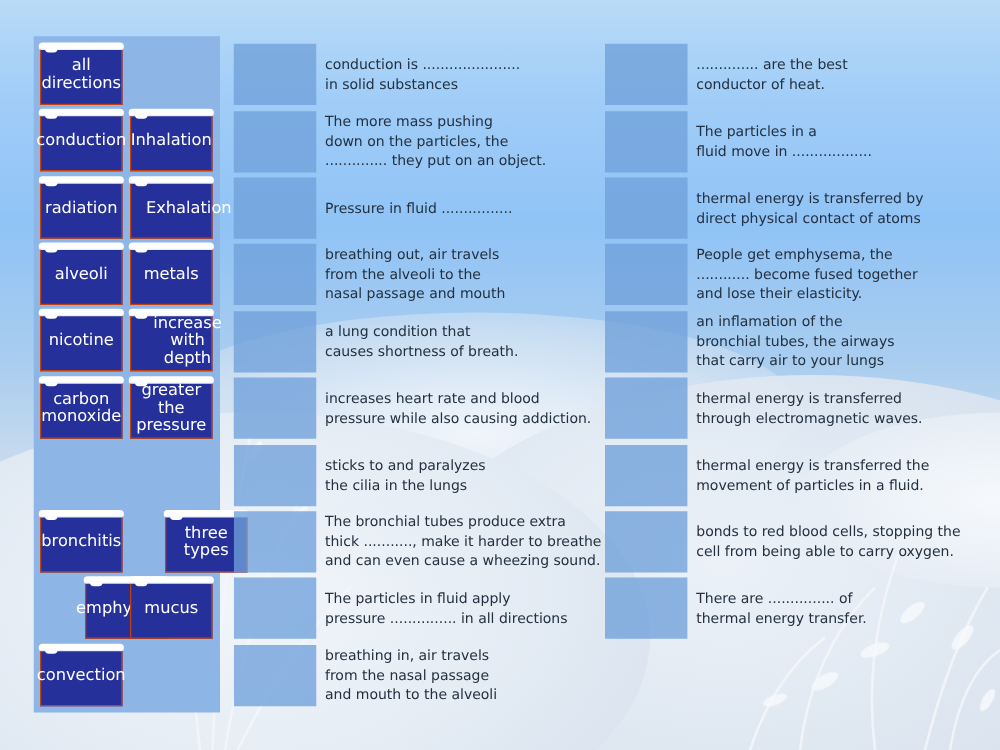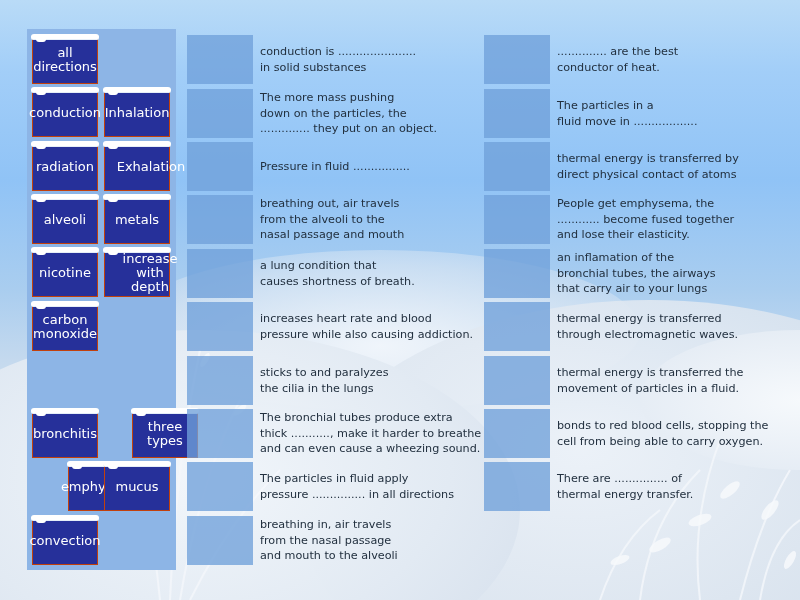--- a/index.html
+++ b/index.html
@@ -91,20 +91,22 @@
   <div class="tile" style="left: 77px; top: 60px; white-space: pre-line;">Inhalation</div>
   <div class="tile" style="left: 5px; top: 114px; white-space: pre-line;">radiation</div>
   <div class="tile" style="left: 77px; top: 114px; white-space: pre-line; padding-left: 28px;">Exhalation</div>
   <div class="tile" style="left: 5px; top: 167px; white-space: pre-line;">alveoli</div>
   <div class="tile" style="left: 77px; top: 167px; white-space: pre-line;">metals</div>
   <div class="tile" style="left: 5px; top: 220px; white-space: pre-line;">nicotine</div>
   <div class="tile" style="left: 77px; top: 220px; white-space: pre-line; padding-left: 26px;">increase
 with depth</div>
   <div class="tile" style="left: 5px; top: 274px; white-space: pre-line;">carbon
 monoxide</div>
+  <div class="tile" style="left: 77px; top: 274px; white-space: pre-line;">greater the
+pressure</div>
   <div class="tile" style="left: 5px; top: 381px; white-space: pre-line;">bronchitis</div>
   <div class="tile" style="left: 77px; top: 381px; white-space: pre-line; margin-left: 28px;">three
 types</div>
   <div class="tile" style="left: 5px; top: 434px; white-space: pre-line; margin-left: 36px;">emphysema</div>
   <div class="tile" style="left: 77px; top: 434px; white-space: pre-line;">mucus</div>
   <div class="tile" style="left: 5px; top: 488px; white-space: pre-line;">convection</div>
 </div>
 
 <div class="drop-row" style="left:187px;top:35px;">
   <div class="drop-zone"></div>

